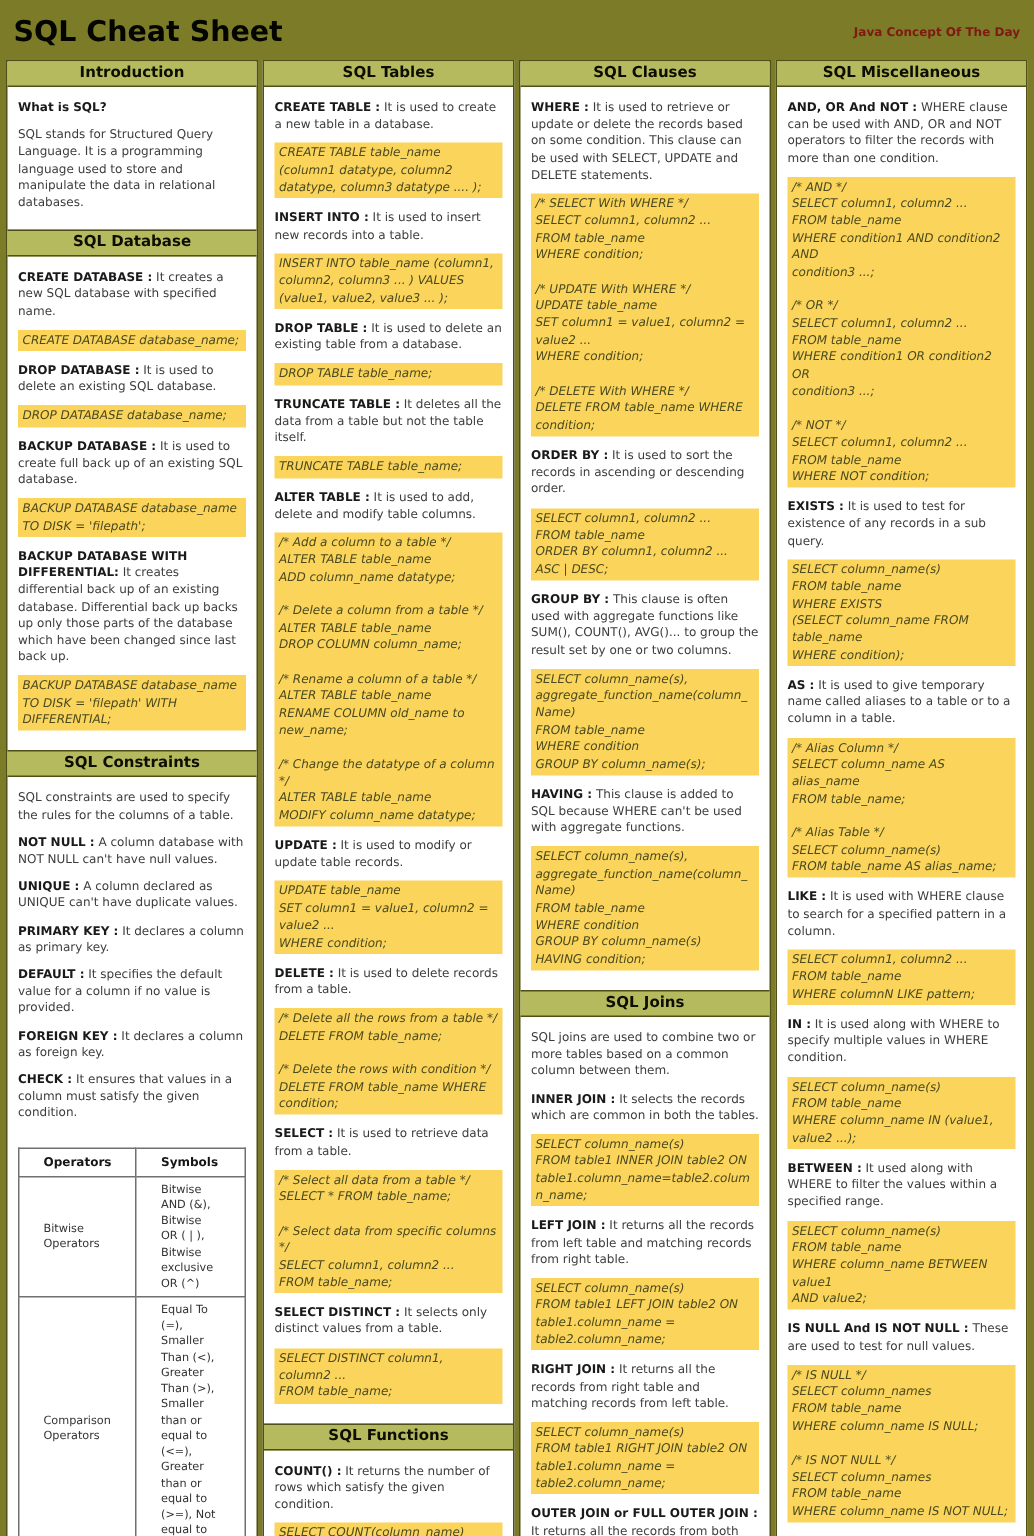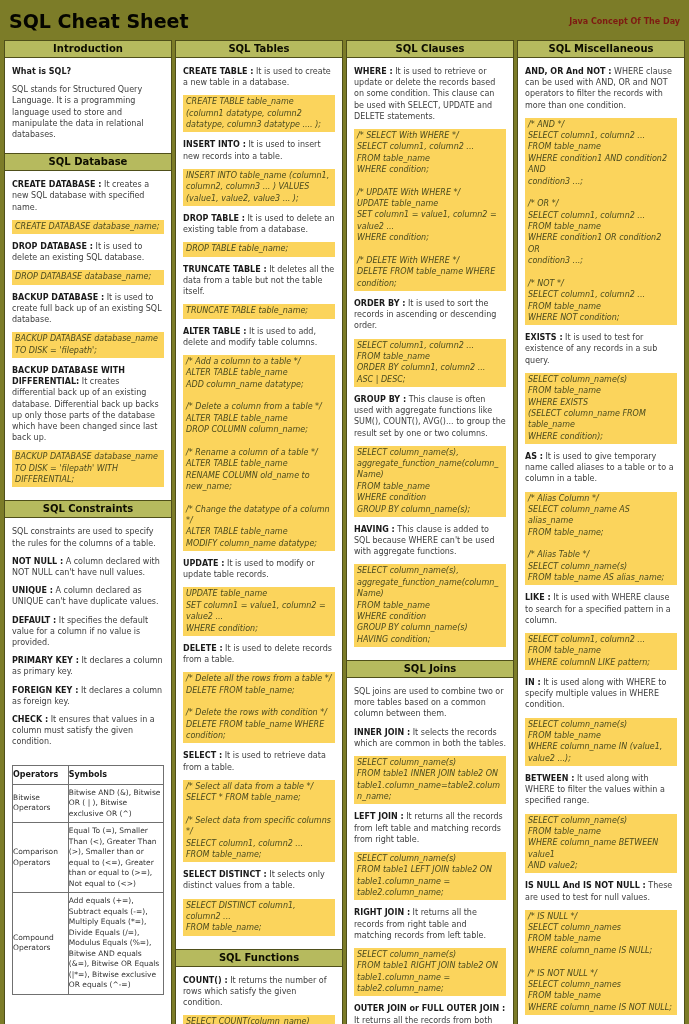--- a/index.html
+++ b/index.html
@@ -28,21 +28,21 @@
   .section-body { flex:1; padding:3px 7px 6px; font-size:8px; line-height:1.4; color:var(--body-text, #3D3D3D); }
   .para, .def { margin:5px 0 7px; }
   .term { color:var(--term-text, #1A1A1A); font-weight:bold; }
   .code {
     background: var(--highlight, #FBD45C);
     margin:7px 0; padding:1px 3px 2px;
     white-space:pre-wrap; word-wrap:break-word;
     color:var(--code-text, #4A4A1E); font-size:8px; line-height:1.42;font-style:italic;
   }
   .op-table { width:100%; border-collapse:collapse; margin:2px 0 6px; font-size:7.5px; }
-  .op-table th, .op-table td { border:1px solid #707070; padding:3px 0; vertical-align:middle; text-align:left; color:#333; }
+  .op-table th, .op-table td { border:1px solid #707070; padding:3px 16px; vertical-align:middle; text-align:left; color:#333; }
   .op-table th { color:#161616; font-size:8px; }
   .op-table td:first-child, .op-table th:first-child { width:37%; }
 </style>
 </head>
 <body>
 
 <div class="page">
   <header class="titlebar">
     <h1>SQL Cheat Sheet</h1>
     <span class="brand">Java Concept Of The Day</span>
@@ -66,24 +66,24 @@
             <p class="def"><b class="term">BACKUP DATABASE :</b><span class="desc"> It is used to create full back up of an existing SQL database.</span></p>
             <div class="code">BACKUP DATABASE database_name TO DISK = 'filepath';</div>
             <p class="def"><b class="term">BACKUP DATABASE WITH DIFFERENTIAL:</b><span class="desc"> It creates differential back up of an existing database. Differential back up backs up only those parts of the database which have been changed since last back up.</span></p>
             <div class="code">BACKUP DATABASE database_name TO DISK = 'filepath' WITH DIFFERENTIAL;</div>
           </div>
         </section>
         <section class="section">
           <div class="section-title">SQL Constraints</div>
           <div class="section-body">
             <p class="para">SQL constraints are used to specify the rules for the columns of a table.</p>
-            <p class="def"><b class="term">NOT NULL :</b><span class="desc"> A column declared with NOT NULL can't have null values.</span></p>
+            <p class="def"><b class="term">NOT NULL :</b><span class="desc"> A column database with NOT NULL can't have null values.</span></p>
             <p class="def"><b class="term">UNIQUE :</b><span class="desc"> A column declared as UNIQUE can't have duplicate values.</span></p>
+            <p class="def"><b class="term">PRIMARY KEY :</b><span class="desc"> It declares a column as primary key.</span></p>
             <p class="def"><b class="term">DEFAULT :</b><span class="desc"> It specifies the default value for a column if no value is provided.</span></p>
-            <p class="def"><b class="term">PRIMARY KEY :</b><span class="desc"> It declares a column as primary key.</span></p>
             <p class="def"><b class="term">FOREIGN KEY :</b><span class="desc"> It declares a column as foreign key.</span></p>
             <p class="def"><b class="term">CHECK :</b><span class="desc"> It ensures that values in a column must satisfy the given condition.</span></p>
           </div>
         </section>
         <section class="section">
           <div class="section-body">
             <table class="op-table">
               <thead>
                 <tr>
                   <th>Operators</th>

